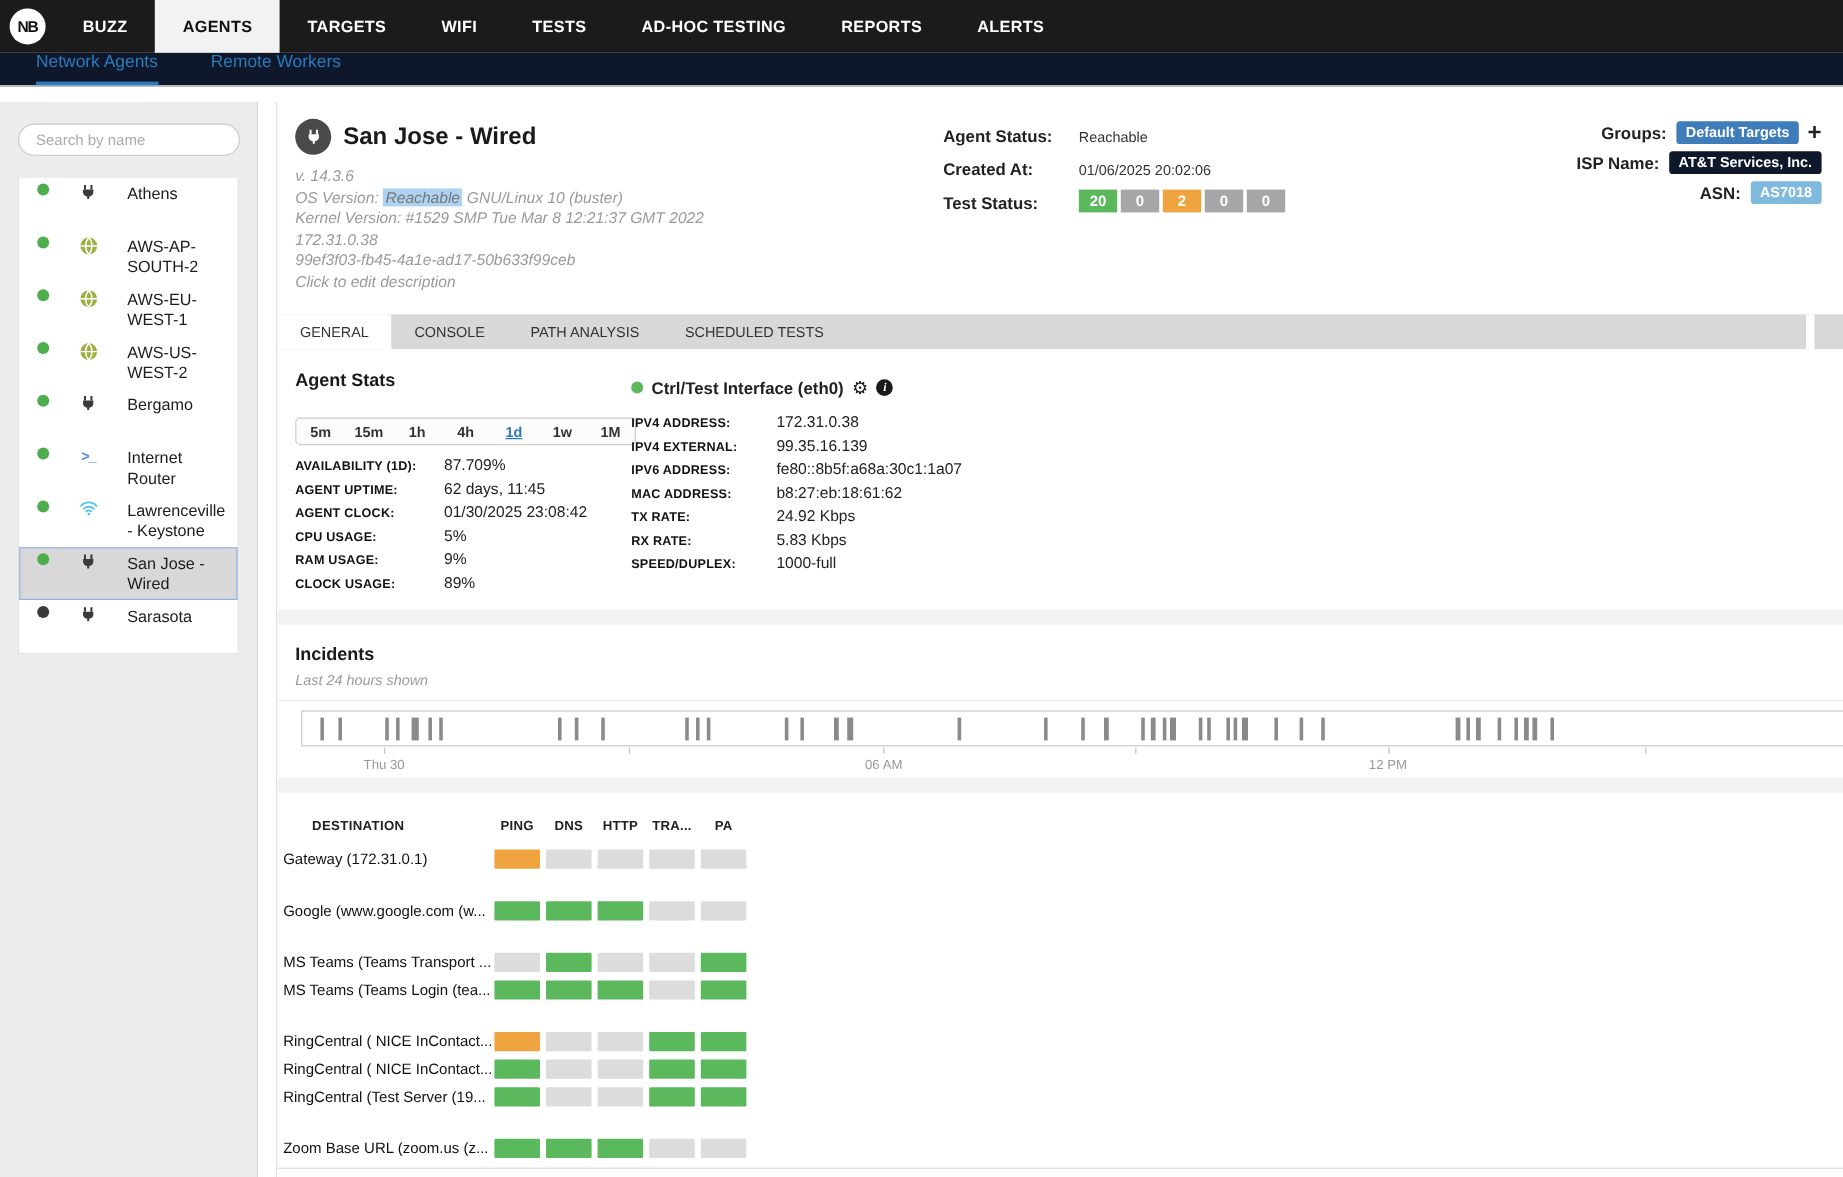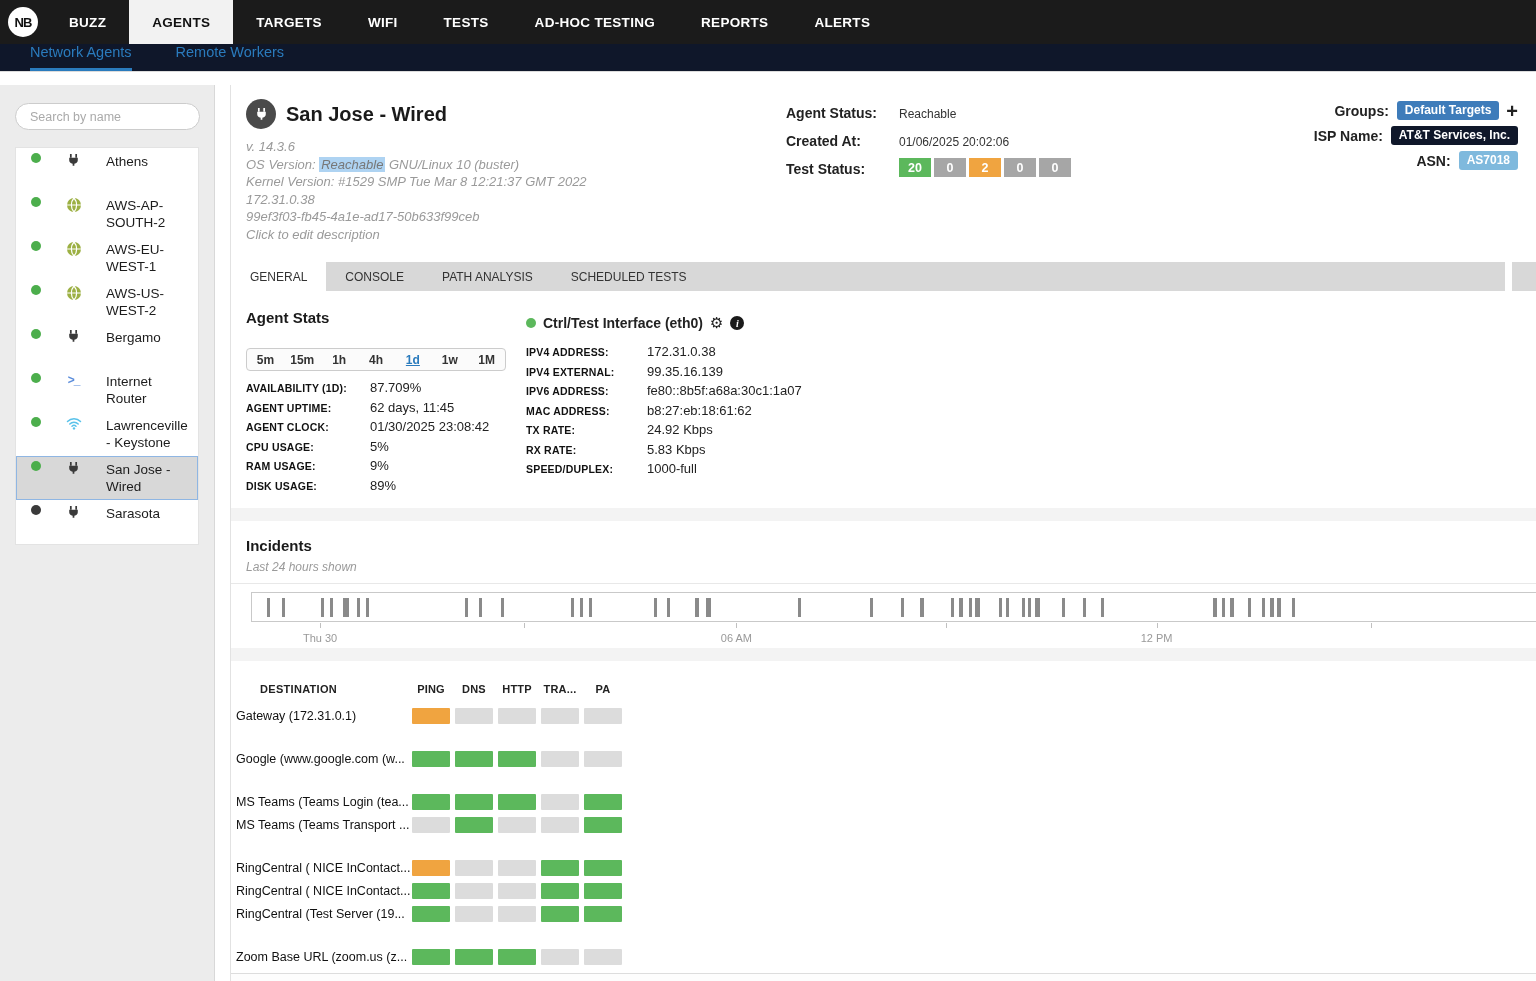--- a/index.html
+++ b/index.html
@@ -74,21 +74,21 @@
   
   .tabbar { position:relative; height:29px; background:#d8d8d8; display:flex; }
   .tab { display:flex; align-items:center; padding:0 19px; font-size:12px; color:#333; cursor:pointer; }
   .tab.active { background:#fff; }
   .tabbar-gap { position:absolute; right:24px; top:0; width:7px; height:29px; background:#fff; }
 
   
   .stats-section { position:relative; height:217px; }
   .section-title { font-weight:bold; font-size:15px; color:#1a1a1a; }
   .stats-left { position:absolute; left:15px; top:18px; width:275px; }
-  .range-box { margin-top:22px; width:260px; height:23px; border:1px solid #ccc;
+  .range-box { margin-top:22px; width:284px; height:23px; border:1px solid #ccc;
     border-radius:4px; background:#fbfbfb; display:flex; }
   .range-item { flex:1; display:flex; align-items:center; justify-content:center;
     font-size:12px; font-weight:bold; color:#333; cursor:pointer; }
   .range-item.active { color:#2a7bbd; text-decoration:underline; }
   .kv-row { display:flex; align-items:baseline; height:19.5px; }
   .kv-row .k { font-weight:bold; font-size:10.5px; color:#111; width:124px; letter-spacing:.2px; }
   .kv-row .v { font-size:13px; color:#222; }
   .stats-rows { margin-top:9px; }
 
   .iface-col { position:absolute; left:295px; top:24px; width:330px; }
@@ -348,21 +348,21 @@
   </div>
             <div class="kv-row">
     <span class="k">CPU USAGE:</span>
     <span class="v">5%</span>
   </div>
             <div class="kv-row">
     <span class="k">RAM USAGE:</span>
     <span class="v">9%</span>
   </div>
             <div class="kv-row">
-    <span class="k">DISK USAGE:</span>
+    <span class="k">CLOCK USAGE:</span>
     <span class="v">89%</span>
   </div>
           </div>
     </div>
     <div class="iface-col">
       <div class="iface-head">
         <span class="dot"></span>
         <span>Ctrl/Test Interface (eth0)</span>
         <span class="gear">⚙</span>
         <span class="info-circle">i</span>
@@ -495,35 +495,35 @@
                 <span class="cell" style="background: rgb(92, 184, 92);"></span>
                 <span class="cell" style="background: rgb(92, 184, 92);"></span>
                 <span class="cell" style="background: rgb(92, 184, 92);"></span>
                 <span class="cell" style="background: rgb(220, 220, 220);"></span>
                 <span class="cell" style="background: rgb(220, 220, 220);"></span>
               </div>
   </div>
           </div>
           <div class="dest-group">
             <div class="dest-row">
+    <div class="d-name">MS Teams (Teams Transport ...</div>
+    <div class="dest-cells">
+                <span class="cell" style="background: rgb(220, 220, 220);"></span>
+                <span class="cell" style="background: rgb(92, 184, 92);"></span>
+                <span class="cell" style="background: rgb(220, 220, 220);"></span>
+                <span class="cell" style="background: rgb(220, 220, 220);"></span>
+                <span class="cell" style="background: rgb(92, 184, 92);"></span>
+              </div>
+  </div>
+            <div class="dest-row">
     <div class="d-name">MS Teams (Teams Login (tea...</div>
     <div class="dest-cells">
                 <span class="cell" style="background: rgb(92, 184, 92);"></span>
                 <span class="cell" style="background: rgb(92, 184, 92);"></span>
                 <span class="cell" style="background: rgb(92, 184, 92);"></span>
-                <span class="cell" style="background: rgb(220, 220, 220);"></span>
-                <span class="cell" style="background: rgb(92, 184, 92);"></span>
-              </div>
-  </div>
-            <div class="dest-row">
-    <div class="d-name">MS Teams (Teams Transport ...</div>
-    <div class="dest-cells">
-                <span class="cell" style="background: rgb(220, 220, 220);"></span>
-                <span class="cell" style="background: rgb(92, 184, 92);"></span>
-                <span class="cell" style="background: rgb(220, 220, 220);"></span>
                 <span class="cell" style="background: rgb(220, 220, 220);"></span>
                 <span class="cell" style="background: rgb(92, 184, 92);"></span>
               </div>
   </div>
           </div>
           <div class="dest-group">
             <div class="dest-row">
     <div class="d-name">RingCentral ( NICE InContact...</div>
     <div class="dest-cells">
                 <span class="cell" style="background: rgb(240, 164, 64);"></span>

